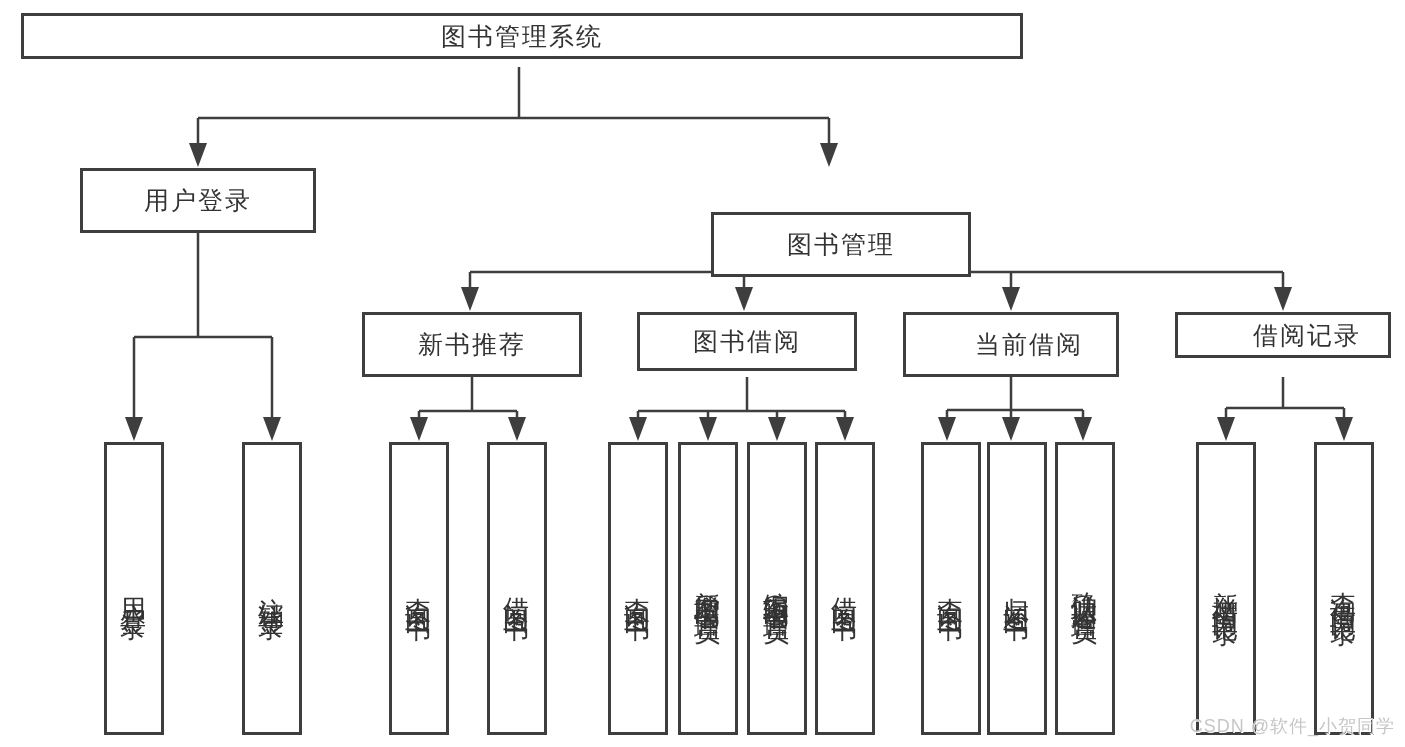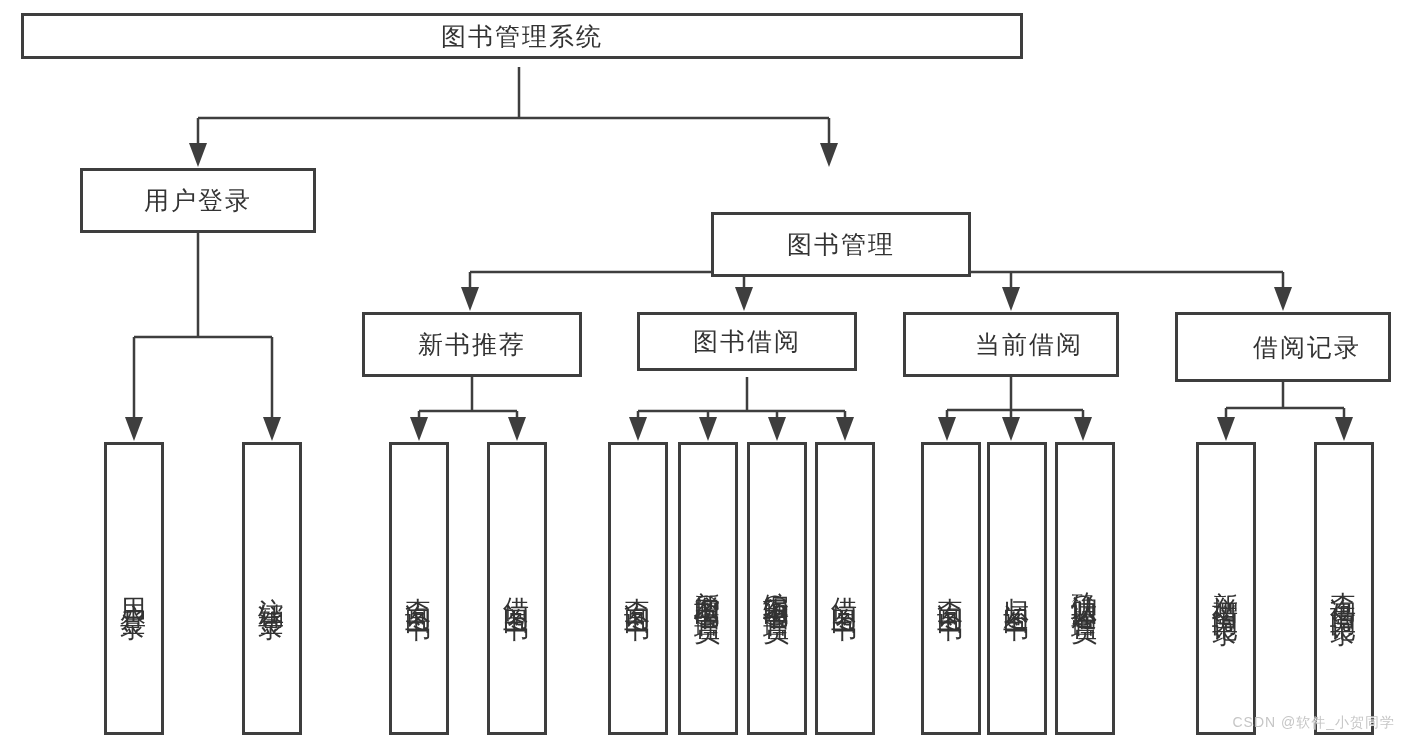--- a/index.html
+++ b/index.html
@@ -43,21 +43,21 @@
     letter-spacing: 6px;
     white-space: nowrap;
   }
   .leaf .label.v9 {
     letter-spacing: 4px;
   }
   .watermark {
     position: absolute;
     top: 714px;
     right: 10px;
-    font-size: 14px;
+    font-size: 18px;
     color: #c6c6c6;
     letter-spacing: 1px;
     white-space: nowrap;
     text-shadow: 1px 1px 0 #ffffff;
   }
 </style>
 </head>
 <body>
 
 <div class="canvas">
@@ -97,21 +97,21 @@
 
   <div class="box" style="left:362px; top:312px; width:220px; height:65px;">
     <span class="label">新书推荐</span>
   </div>
   <div class="box" style="left:637px; top:312px; width:220px; height:59px;">
     <span class="label">图书借阅</span>
   </div>
   <div class="box" style="left:903px; top:312px; width:216px; height:65px;padding-left:36px;">
     <span class="label">当前借阅</span>
   </div>
-  <div class="box" style="left:1175px; top:312px; width:216px; height:70px;padding-left:48px;">
+  <div class="box" style="left:1175px; top:312px; width:216px; height:46px;padding-left:48px;">
     <span class="label">借阅记录</span>
   </div>
 
   <div class="box leaf" style="left:104px; top:442px; width:60px; height:293px;">
     <span class="label v4">用户登录</span>
   </div>
   <div class="box leaf" style="left:242px; top:442px; width:60px; height:293px;">
     <span class="label v4">注销登录</span>
   </div>
 

